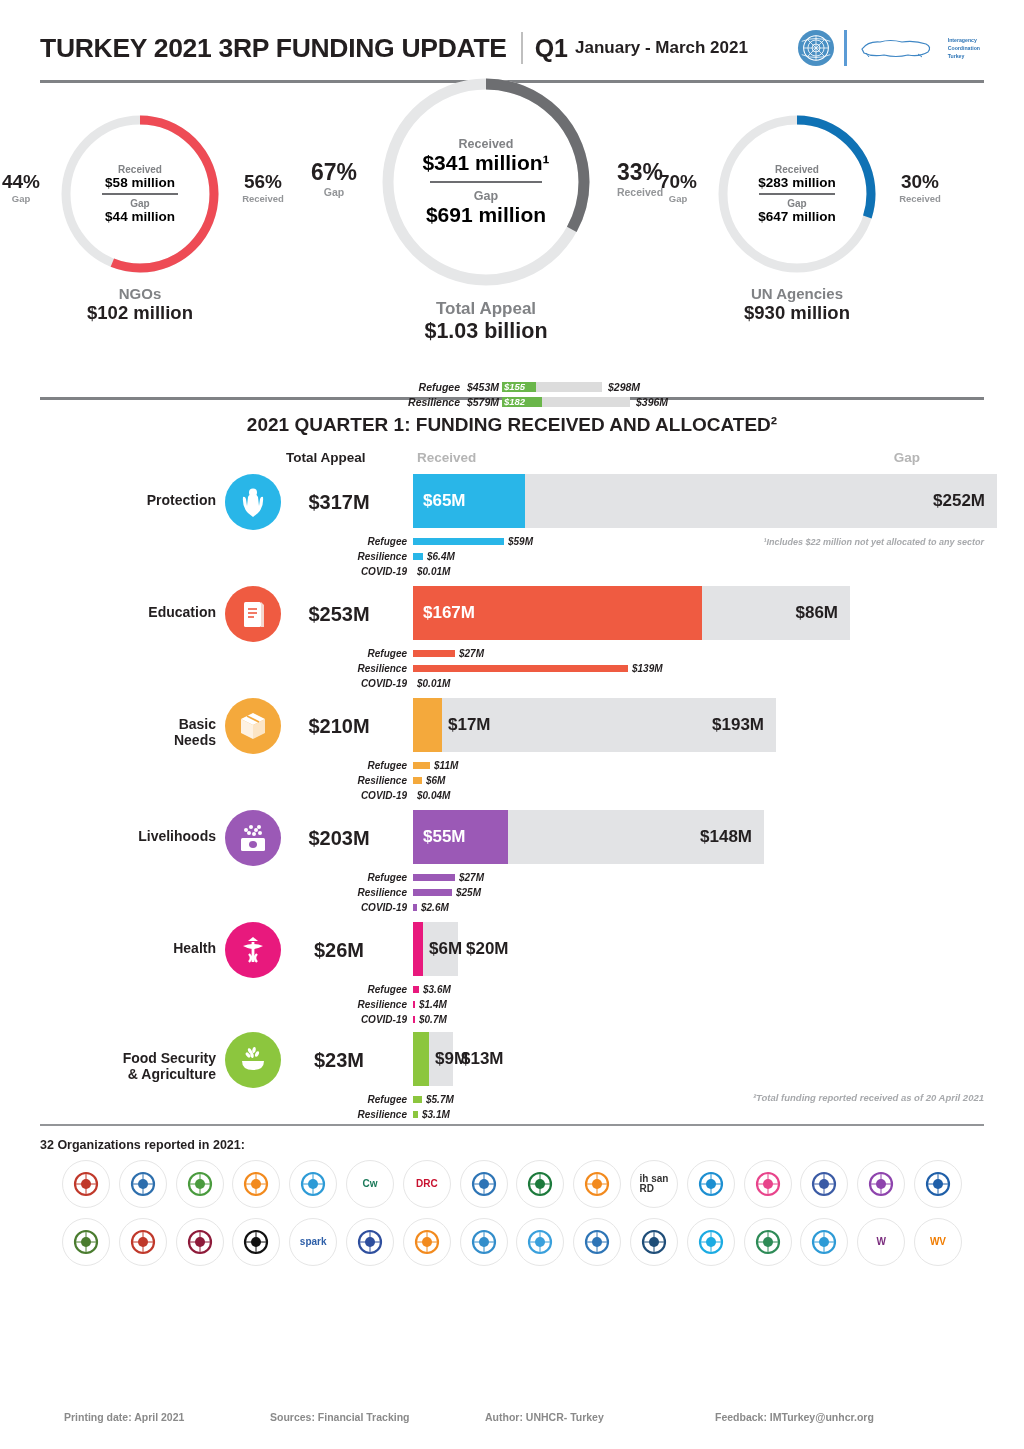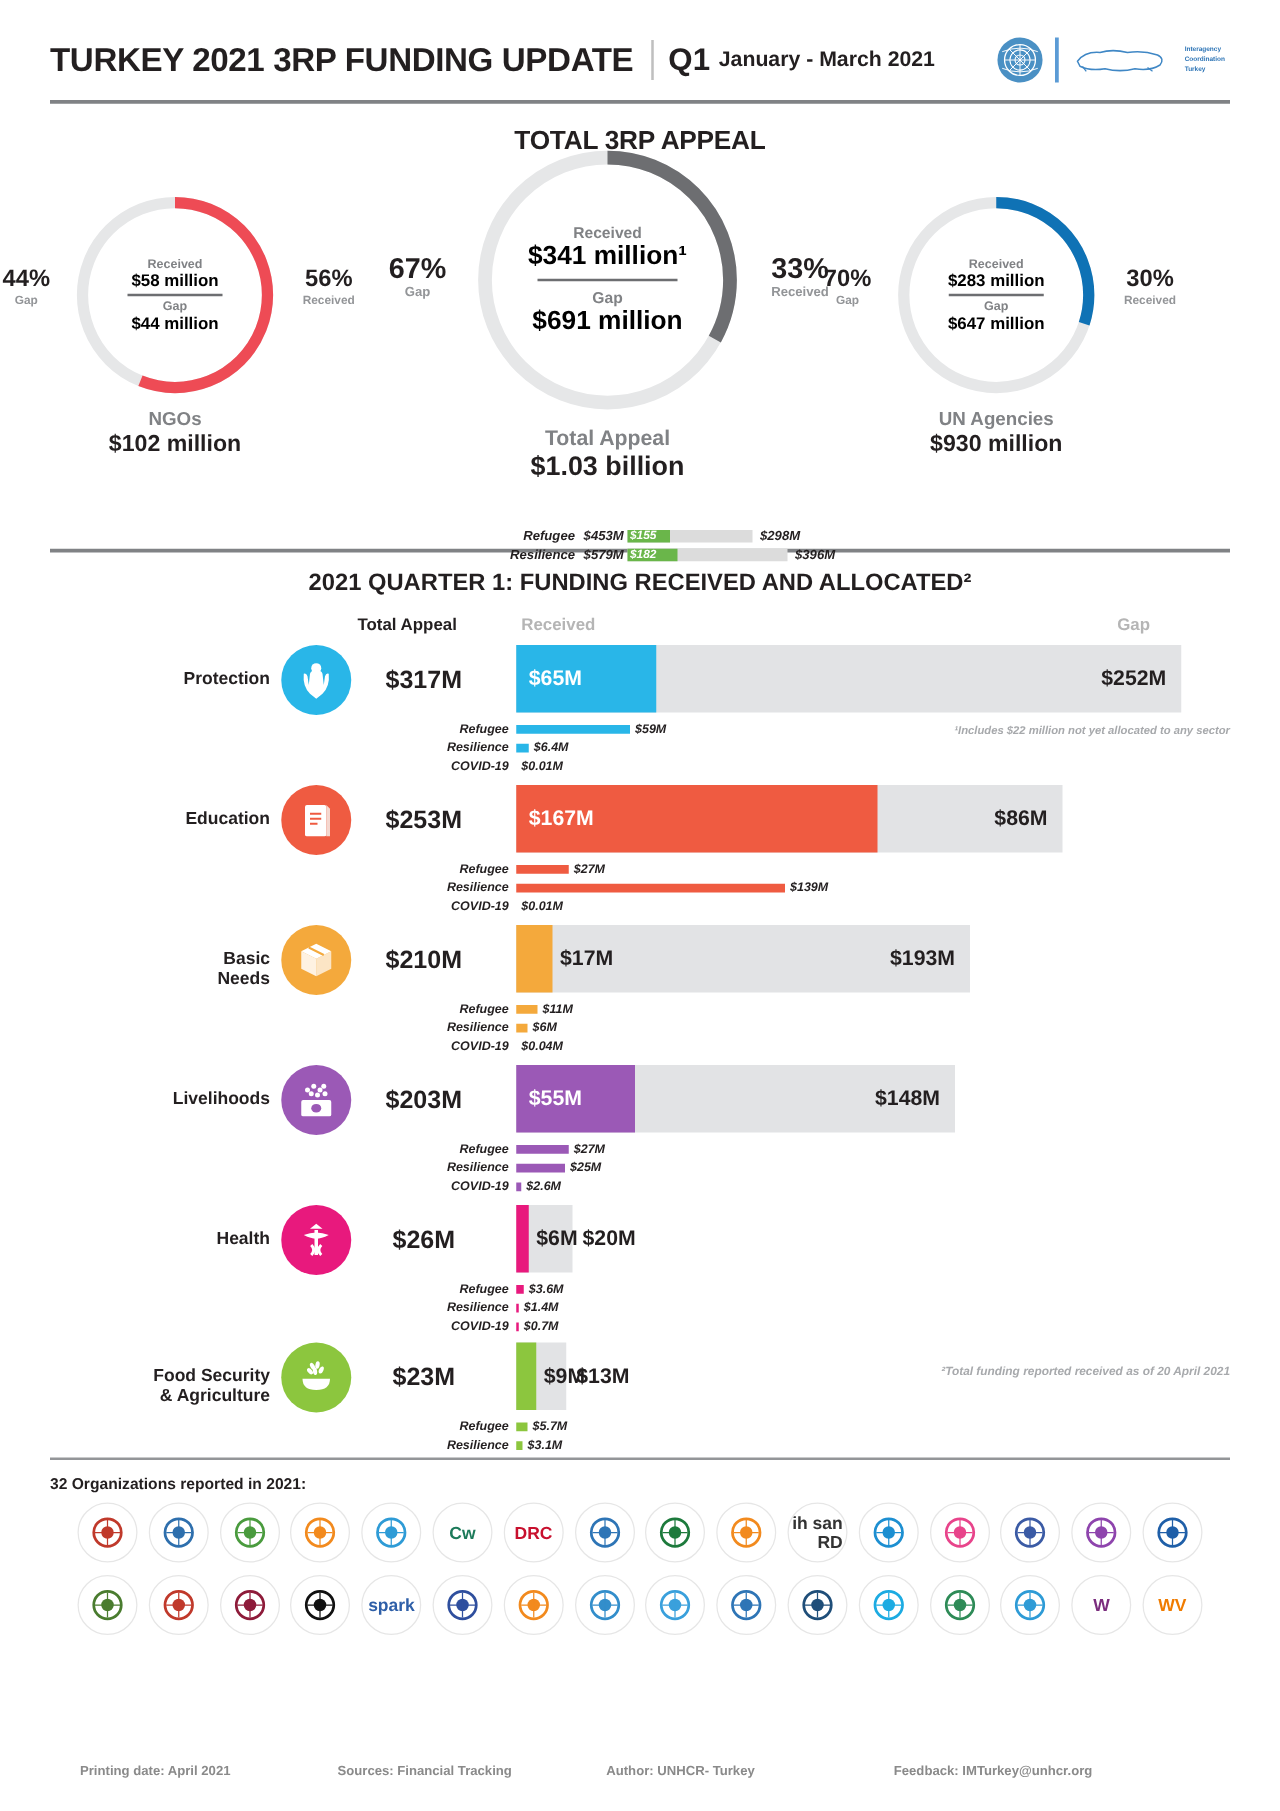--- a/index.html
+++ b/index.html
@@ -137,21 +137,21 @@
     color:#a7a9ac; font-weight:bold;
   }
   .rule-bot { height:2px; background:#939598; }
 
   
   .org-title { font-size:12.5px; font-weight:bold; color:#231f20; margin-top:12px; }
   .org-grid { margin-top:8px; }
   .org-row { display:flex; justify-content:space-between; margin-bottom:10px; padding:0 22px; }
   .org { width:48px; height:48px; border-radius:50%; display:flex; align-items:center;
          justify-content:center; border:1px solid #e6e6e6; overflow:hidden; background:#fff; }
-  .org-txt { font-size:14px; font-weight:bold; text-align:right; line-height:1.05; }
+  .org-txt { font-size:10px; font-weight:bold; text-align:left; line-height:1.05; }
 
   
   .footer {
     position:absolute; left:40px; right:40px; bottom:26px;
     display:flex; font-size:10.5px; font-weight:bold; color:#8a8a8a;
   }
   .footer span { white-space:nowrap; }
   .f1 { width:230px; padding-left:24px; }
   .f2 { width:215px; }
   .f3 { width:230px; }
@@ -191,21 +191,20 @@
         <div class="logo-caption">
           <div>Interagency</div>
           <div>Coordination</div>
           <div>Turkey</div>
         </div>
       </div>
     </div>
   </div>
   <div class="rule-top"></div>
 
-  <div class="section-title">TOTAL 3RP APPEAL</div>
 
   <div class="donut-row">
 
     <div class="donut-wrap left">
       <div class="donut" style="width:170px;height:170px;">
         <svg width="170" height="170" viewBox="0 0 170 170">
           <circle cx="85" cy="85" r="74" fill="none" stroke="#e6e7e8" stroke-width="9"></circle>
           <circle cx="85" cy="85" r="74" fill="none" stroke="#ee4b55" stroke-width="9" stroke-dasharray="260.4 204.4" stroke-dashoffset="0" transform="rotate(-90 85 85)"></circle>
         </svg>
         <div class="donut-center">
@@ -327,21 +326,21 @@
         <div class="sec-label" style="top: 18px;">
           <div>Protection</div>
         </div>
         <div class="sec-icon" style="top: 0px; background: rgb(41, 182, 232);">
           <svg width="34" height="34" viewBox="0 0 34 34">
             <circle cx="17" cy="7.5" r="4" fill="#fff"></circle>
             <path d="M7 12 q-1 10 5 16 l5 4 5-4 q6-6 5-16 q-2-1-3 2 l-1 7 -1-9 q-1-3-5-3 t-5 3 l-1 9 -1-7 q-1-3-3-2z" fill="#fff"></path>
           </svg>
         </div>
         <div class="sec-total" style="top: 17px;">$317M</div>
-        <div class="bar-track" style="top: 0px; width: 532px;">
+        <div class="bar-track" style="top: 0px; width: 584px;">
           <div class="bar-fill" style="width: 112px; background: rgb(41, 182, 232);">
             <span class="bv">$65M</span>
           </div>
           <span class="gap-val" style="right: 12px;">$252M</span>
         </div>
         <div class="sub-rows" style="top: 60px;">
           <div class="sub-row">
             <div class="sub-name">Refugee</div>
             <div class="sub-bar" style="width: 91px; background: rgb(41, 182, 232);"></div>
             <div class="sub-val">$59M</div>

